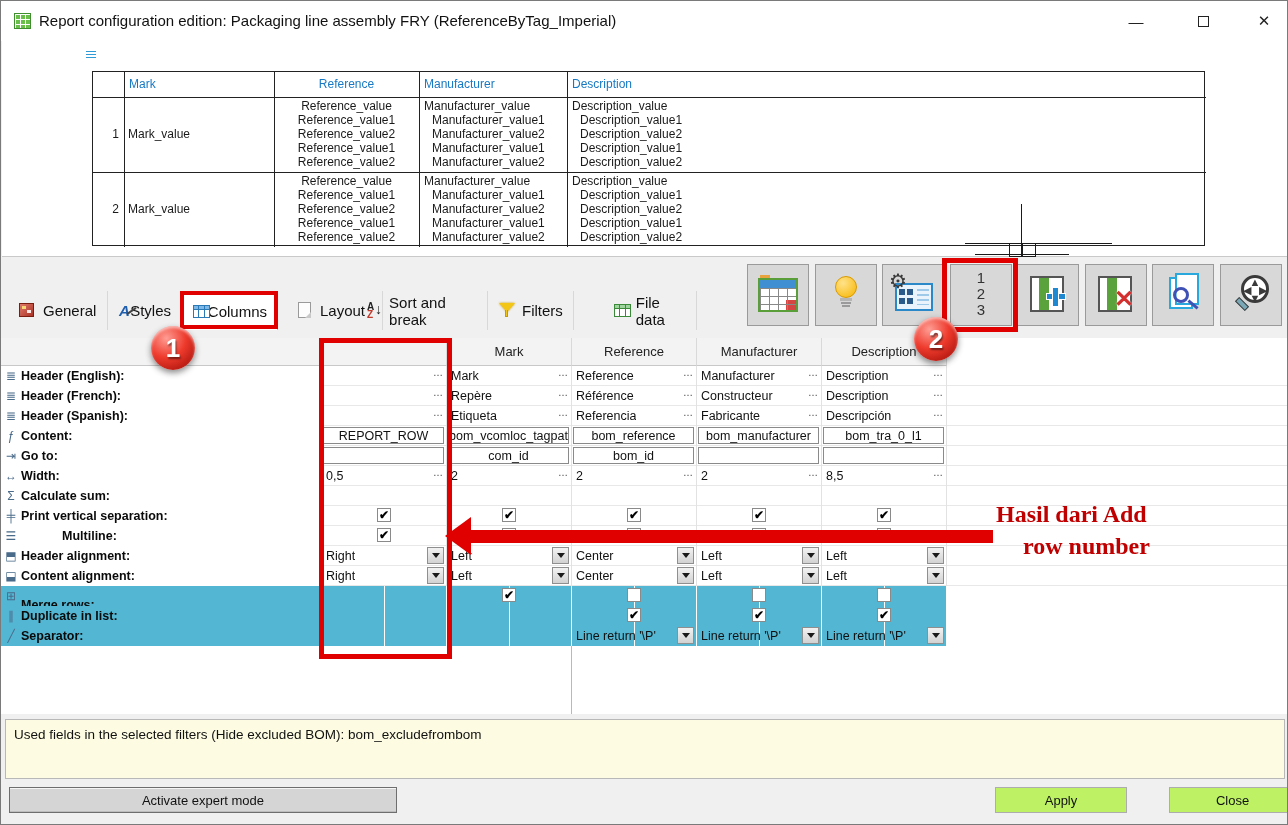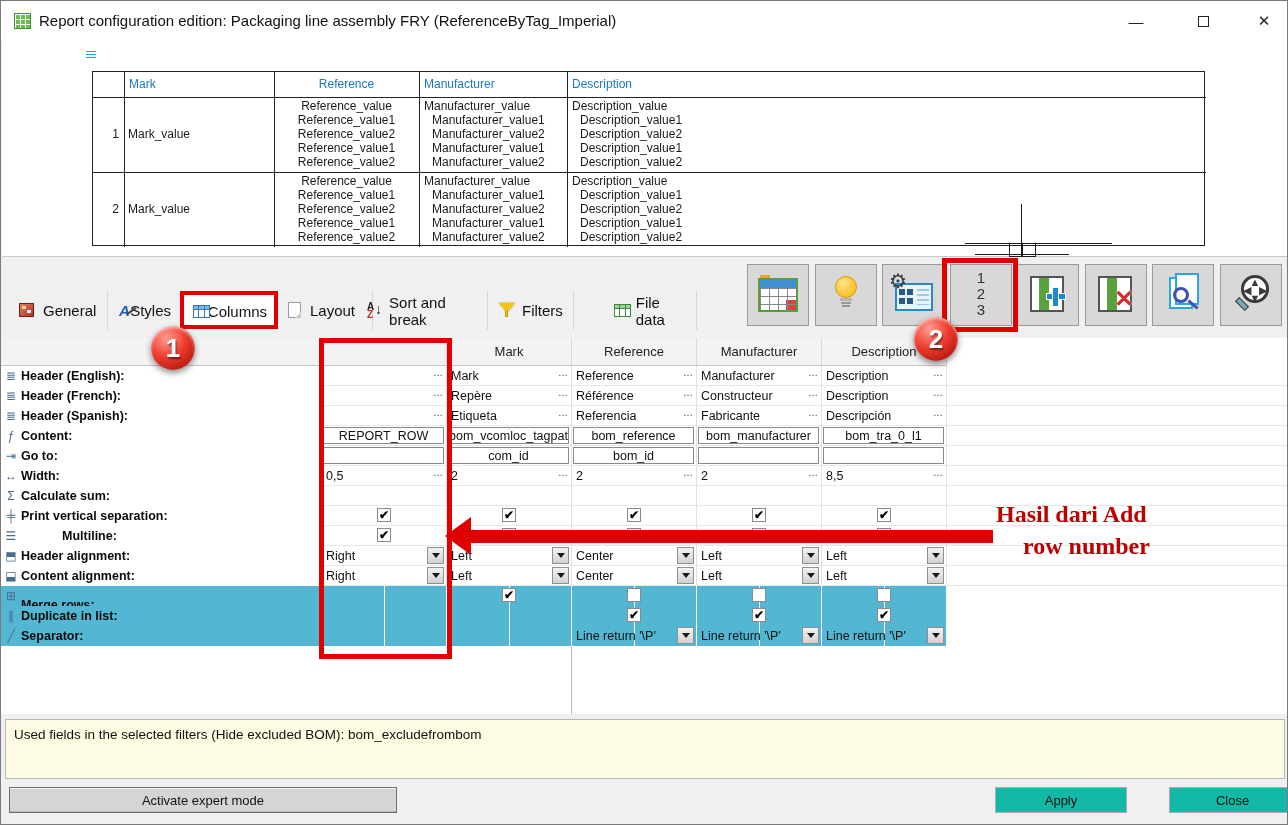--- a/index.html
+++ b/index.html
@@ -72,21 +72,21 @@
      box-shadow:0 3px 6px rgba(0,0,0,.45), inset 0 2px 3px rgba(255,255,255,.6);
      display:flex; align-items:center; justify-content:center;
      color:#fff; font-size:26px; font-weight:bold; text-shadow:1px 2px 2px rgba(0,0,0,.5); }
   #arrow-bar { left:468px; top:529px; width:524px; height:13px; background:#e10000; }
   #arrow-head { left:444px; top:516px; width:0; height:0; border-top:19px solid transparent; border-bottom:19px solid transparent; border-right:26px solid #e10000; }
   .note { position:absolute; color:#c00000; font-family:"Liberation Serif", serif; font-weight:bold; font-size:24px; white-space:nowrap; }
 
   
   #infobar { left:4px; top:718px; width:1280px; height:60px; background:#fdfce2; border:1px solid #b8b8b8; }
   #infobar-text { position:absolute; left:8px; top:7px; font-size:13.5px; color:#111; }
-  .pushbtn { position:absolute; top:786px; height:26px; background:#14b8a6; border:1px solid #adadad;
+  .pushbtn { position:absolute; top:786px; height:26px; background:#bef264; border:1px solid #adadad;
              display:flex; align-items:center; justify-content:center; font-size:13px; color:#111; }
   #expert-btn { left:8px; width:388px; background:#d5d5d5; border:1px solid #6e6e6e; box-shadow:inset 0 1px 0 #f5f5f5, inset 0 -1px 0 #bdbdbd; }
   #apply-btn { left:994px; width:132px; }
   #close-btn { left:1144px; width:127px;margin-left:24px; }
 
   
   .ico-part { position:absolute; }
 </style>
 </head>
 <body>
@@ -181,21 +181,21 @@
         </div>
         <div class="tab sel" style="left:181px;width:96px;">
           <div class="ticon">
             <div class="ico-part" style="left:0;top:2px;width:17px;height:13px;background:#fff;border:1px solid #2a7ab8;"></div>
             <div class="ico-part" style="left:0;top:2px;width:17px;height:5px;background:#7db8e8;border:1px solid #2a7ab8;"></div>
             <div class="ico-part" style="left:5px;top:2px;width:1px;height:13px;background:#2a7ab8;"></div>
             <div class="ico-part" style="left:11px;top:2px;width:1px;height:13px;background:#2a7ab8;"></div>
           </div>
           <div style="position: static;">Columns</div>
         </div>
-        <div class="tab" style="left:275px;width:97px;">
+        <div class="tab" style="left:285px;width:97px;">
           <div class="ticon">
             <div class="ico-part" style="left:2px;top:0;width:13px;height:16px;background:#fdfdfd;border:1px solid #9a9a9a;"></div>
             <div class="ico-part" style="left:9px;top:10px;width:0;height:0;border-left:6px solid transparent;border-bottom:6px solid #c9c9c9;"></div>
           </div>
           <div style="position: static;">Layout</div>
         </div>
         <div class="tab" style="left:356px;width:131px;">
           <div class="ticon">
             <div class="ico-part" style="left:0;top:-1px;font-size:10px;font-weight:bold;color:#222;">A</div>
             <div class="ico-part" style="left:0;top:7px;font-size:10px;font-weight:bold;color:#c0392b;">Z</div>

